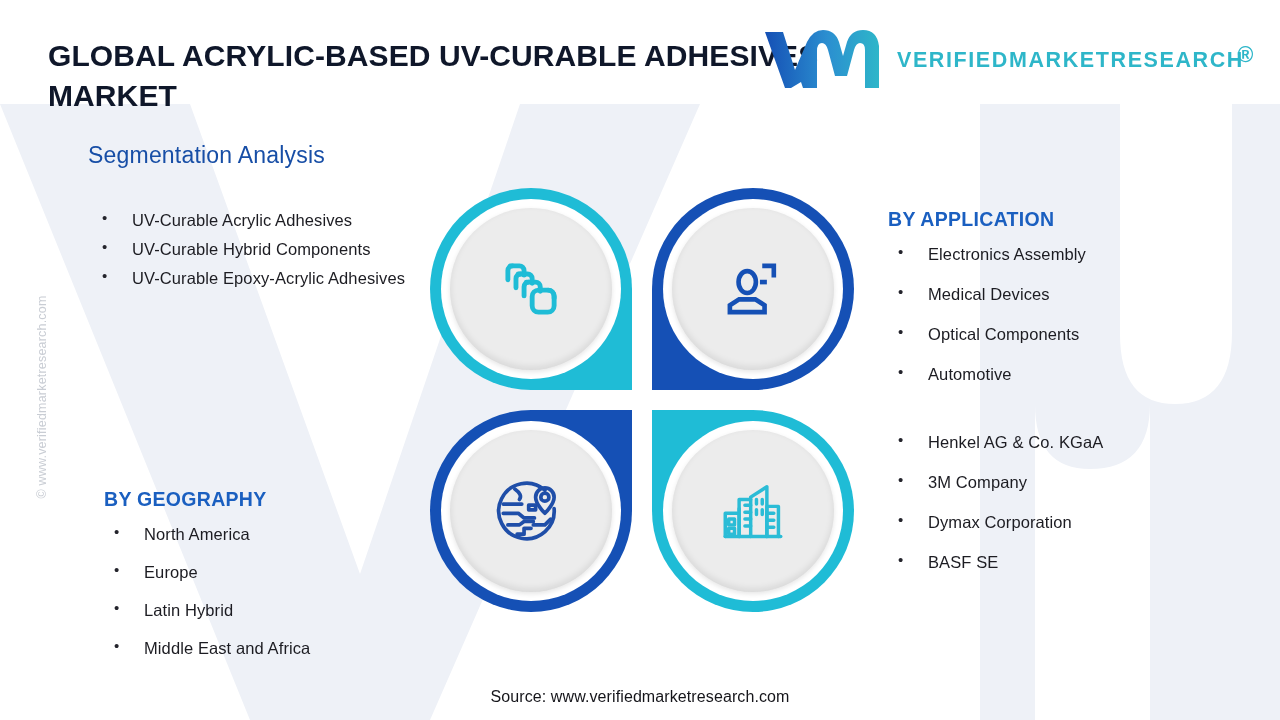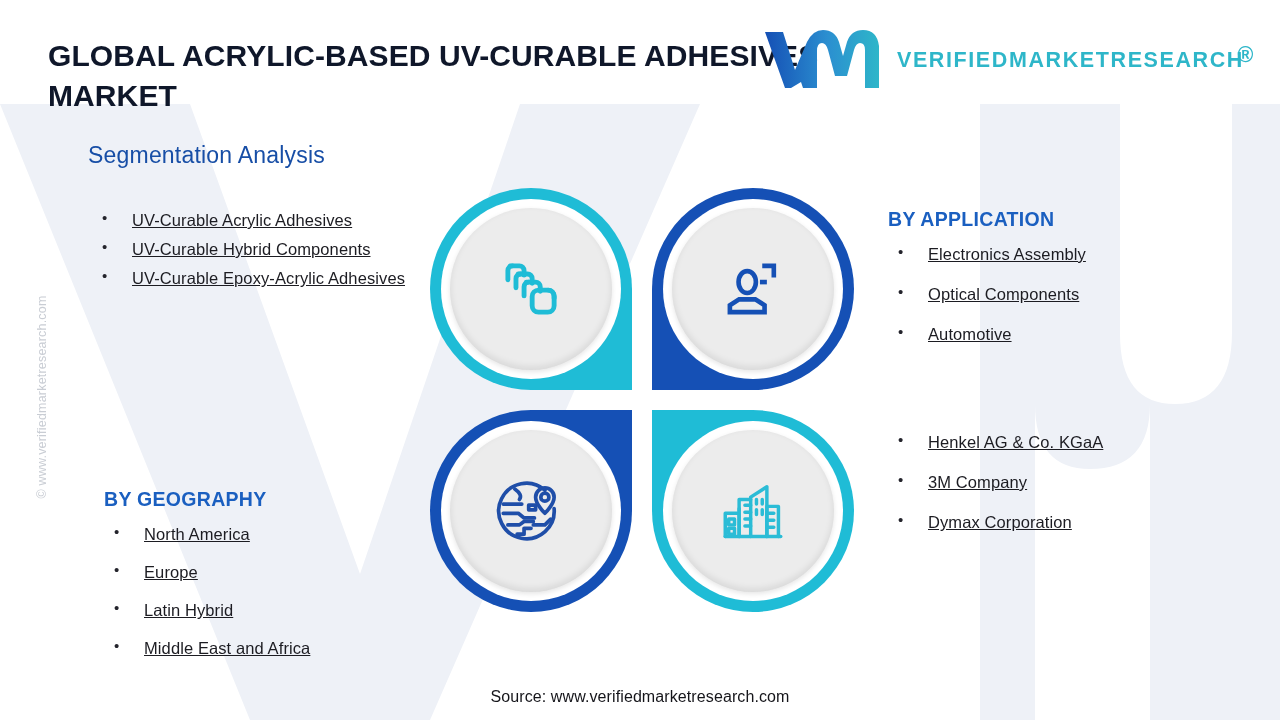--- a/index.html
+++ b/index.html
@@ -76,21 +76,20 @@
   }
   ul.items { list-style:none; }
   ul.items li {
     position:relative;
     padding-left:40px;
     font-size:16.5px;
     color:#1c1c22;
     line-height:1.46;
     margin-bottom:10px;
     letter-spacing:.1px;
-    text-decoration:underline;
   }
   ul.items li::before {
     content:"\2022";
     position:absolute; left:10px; top:-1px;
     font-size:15px; color:#24242c;
   }
   .col-left ul.items li { margin-bottom:5px; }
   .col-left2 ul.items li { margin-bottom:14px; }
   .col-right ul.items li { margin-bottom:16px; }
   .col-right2 ul.items li { margin-bottom:16px; }
@@ -181,30 +180,32 @@
     <li>Europe</li>
     <li>Latin Hybrid</li>
     <li>Middle East and Africa</li>
   </ul>
 </div>
 
 <div class="col col-right">
   <div class="sec-head">BY APPLICATION</div>
   <ul class="items">
     <li>Electronics Assembly</li>
+    <li>Medical Devices</li>
     <li>Optical Components</li>
     <li>Automotive</li>
   </ul>
 </div>
 
 <div class="col col-right2">
   <ul class="items">
     <li>Henkel AG &amp; Co. KGaA</li>
     <li>3M Company</li>
     <li>Dymax Corporation</li>
+    <li>BASF SE</li>
   </ul>
 </div>
 
 <div class="pinwheel">
 
   <div class="quad q-tl">
     <div class="ring"></div>
     <div class="gap"></div>
     <div class="disc">
       <svg viewBox="0 0 64 64" fill="none" stroke="#1fbcd6" stroke-width="4.2" stroke-linecap="round" stroke-linejoin="round">

